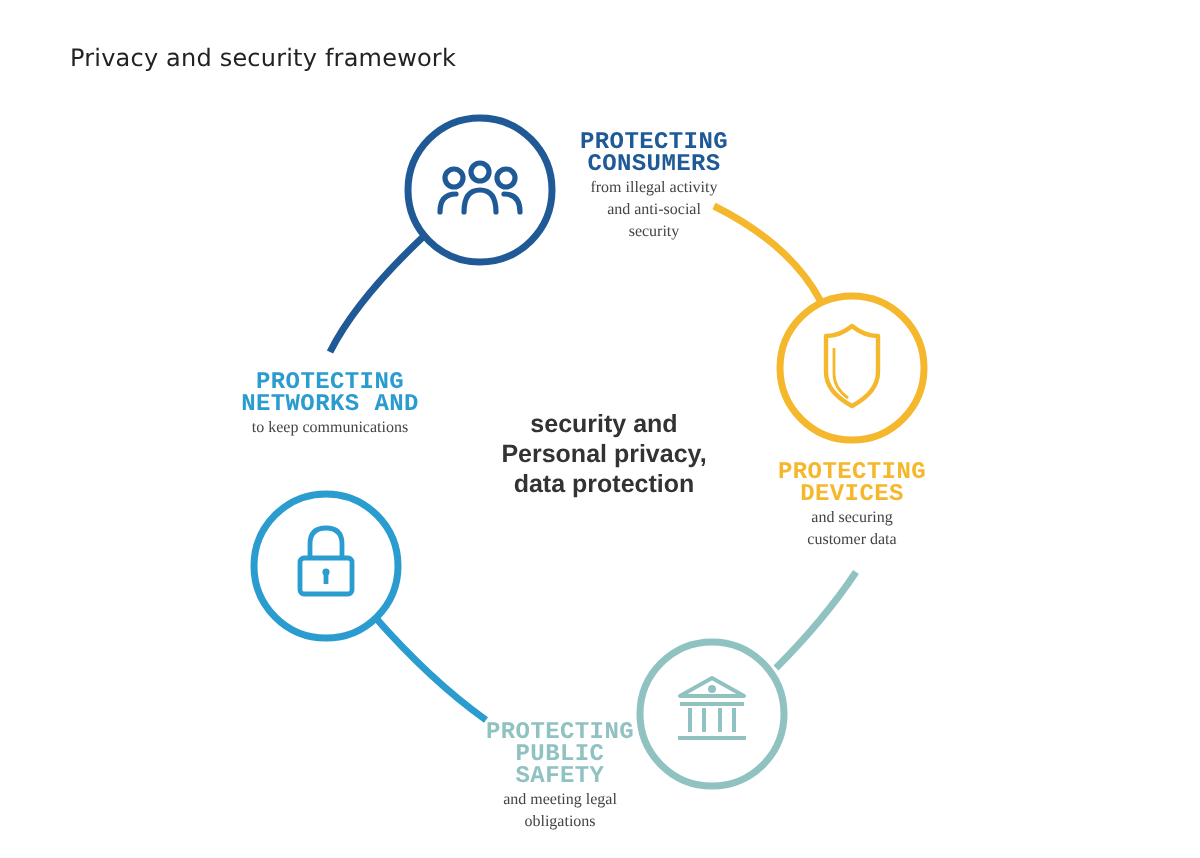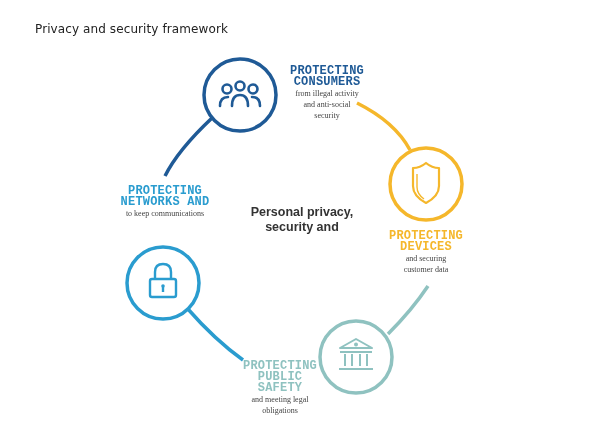--- a/index.html
+++ b/index.html
@@ -68,22 +68,23 @@
     <g fill="none" stroke="#2a9ccf" stroke-width="2.4" stroke-linejoin="round">
       <path d="M 155 279 L 155 272 Q 155 264 163 264 Q 171 264 171 272 L 171 279"></path>
       <rect x="150" y="279" width="26" height="18" rx="2"></rect>
       <circle cx="163" cy="286" r="1.8" fill="#2a9ccf" stroke="none"></circle>
       <line x1="163" y1="287" x2="163" y2="292"></line>
     </g>
   </g>
 </svg>
 
 <div class="center-text">
+  <div>security and</div>
   <div>Personal privacy,</div>
-  <div>security and</div>
+  <div>data protection</div>
 </div>
 
 <div class="label" style="left:282px; top:66px; width:90px;">
   <div class="head" style="color:#1f5a96;">PROTECTING</div>
   <div class="head" style="color:#1f5a96;">CONSUMERS</div>
   <div class="sub">from illegal activity</div>
   <div class="sub">and anti-social</div>
   <div class="sub">security</div>
 </div>
 

